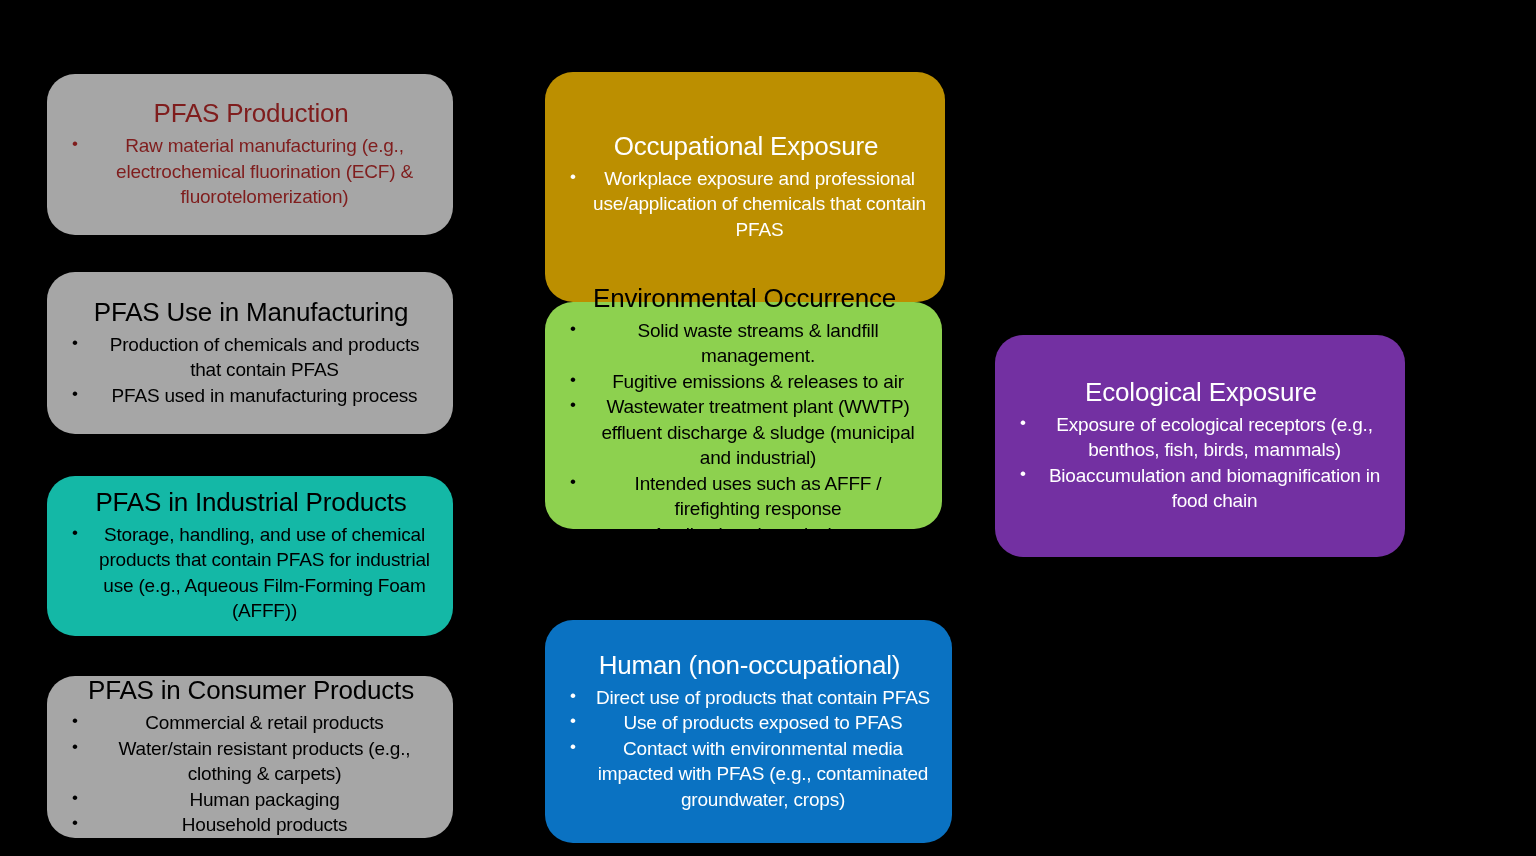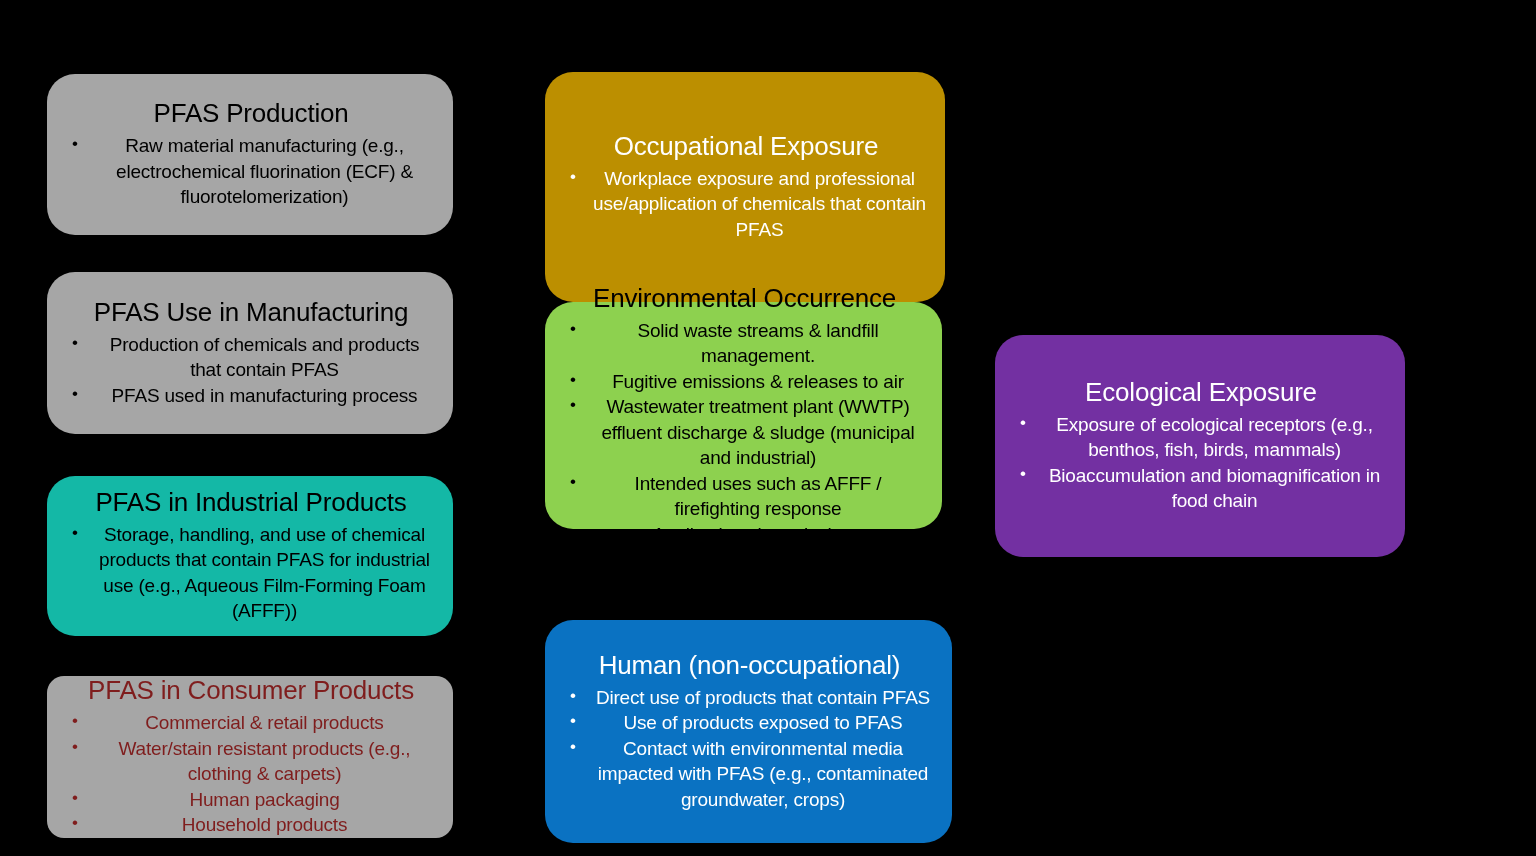--- a/index.html
+++ b/index.html
@@ -64,21 +64,21 @@
   .box-5 { left: 545px; top: 72px;  width: 400px; height: 230px; }
   .box-6 { left: 545px; top: 302px; width: 397px; height: 227px; }
   .box-7 { left: 545px; top: 620px; width: 407px; height: 223px; }
   .box-8 { left: 995px; top: 335px; width: 410px; height: 222px; }
 </style>
 </head>
 <body>
 
 <div class="canvas">
 
-  <section class="box box-1" style="background: rgb(166, 166, 166); color: #000000;">
+  <section class="box box-1" style="background: rgb(166, 166, 166); color: #7f1d1d;">
     <h2 class="box-title">PFAS Production</h2>
     <ul class="box-bullets">
       <li class="bullet">Raw material manufacturing (e.g., electrochemical fluorination (ECF) &amp; fluorotelomerization)</li>
     </ul>
   </section>
 
   <section class="box box-2" style="background: rgb(166, 166, 166); color: rgb(0, 0, 0);">
     <h2 class="box-title">PFAS Use in Manufacturing</h2>
     <ul class="box-bullets">
       <li class="bullet">Production of chemicals and products that contain PFAS</li>
@@ -86,21 +86,21 @@
     </ul>
   </section>
 
   <section class="box box-3" style="background: #14b8a6; color: rgb(0, 0, 0);">
     <h2 class="box-title">PFAS in Industrial Products</h2>
     <ul class="box-bullets">
       <li class="bullet">Storage, handling, and use of chemical products that contain PFAS for industrial use (e.g., Aqueous Film-Forming Foam (AFFF))</li>
     </ul>
   </section>
 
-  <section class="box box-4" style="background: rgb(166, 166, 166); color: #7f1d1d; border-radius: 17px;">
+  <section class="box box-4" style="background: rgb(166, 166, 166); color: #000000;">
     <h2 class="box-title">PFAS in Consumer Products</h2>
     <ul class="box-bullets">
       <li class="bullet">Commercial &amp; retail products</li>
       <li class="bullet">Water/stain resistant products (e.g., clothing &amp; carpets)</li>
       <li class="bullet">Human packaging</li>
       <li class="bullet">Household products</li>
     </ul>
   </section>
 
   <section class="box box-5" style="background: rgb(188, 143, 0); color: rgb(255, 255, 255);">

